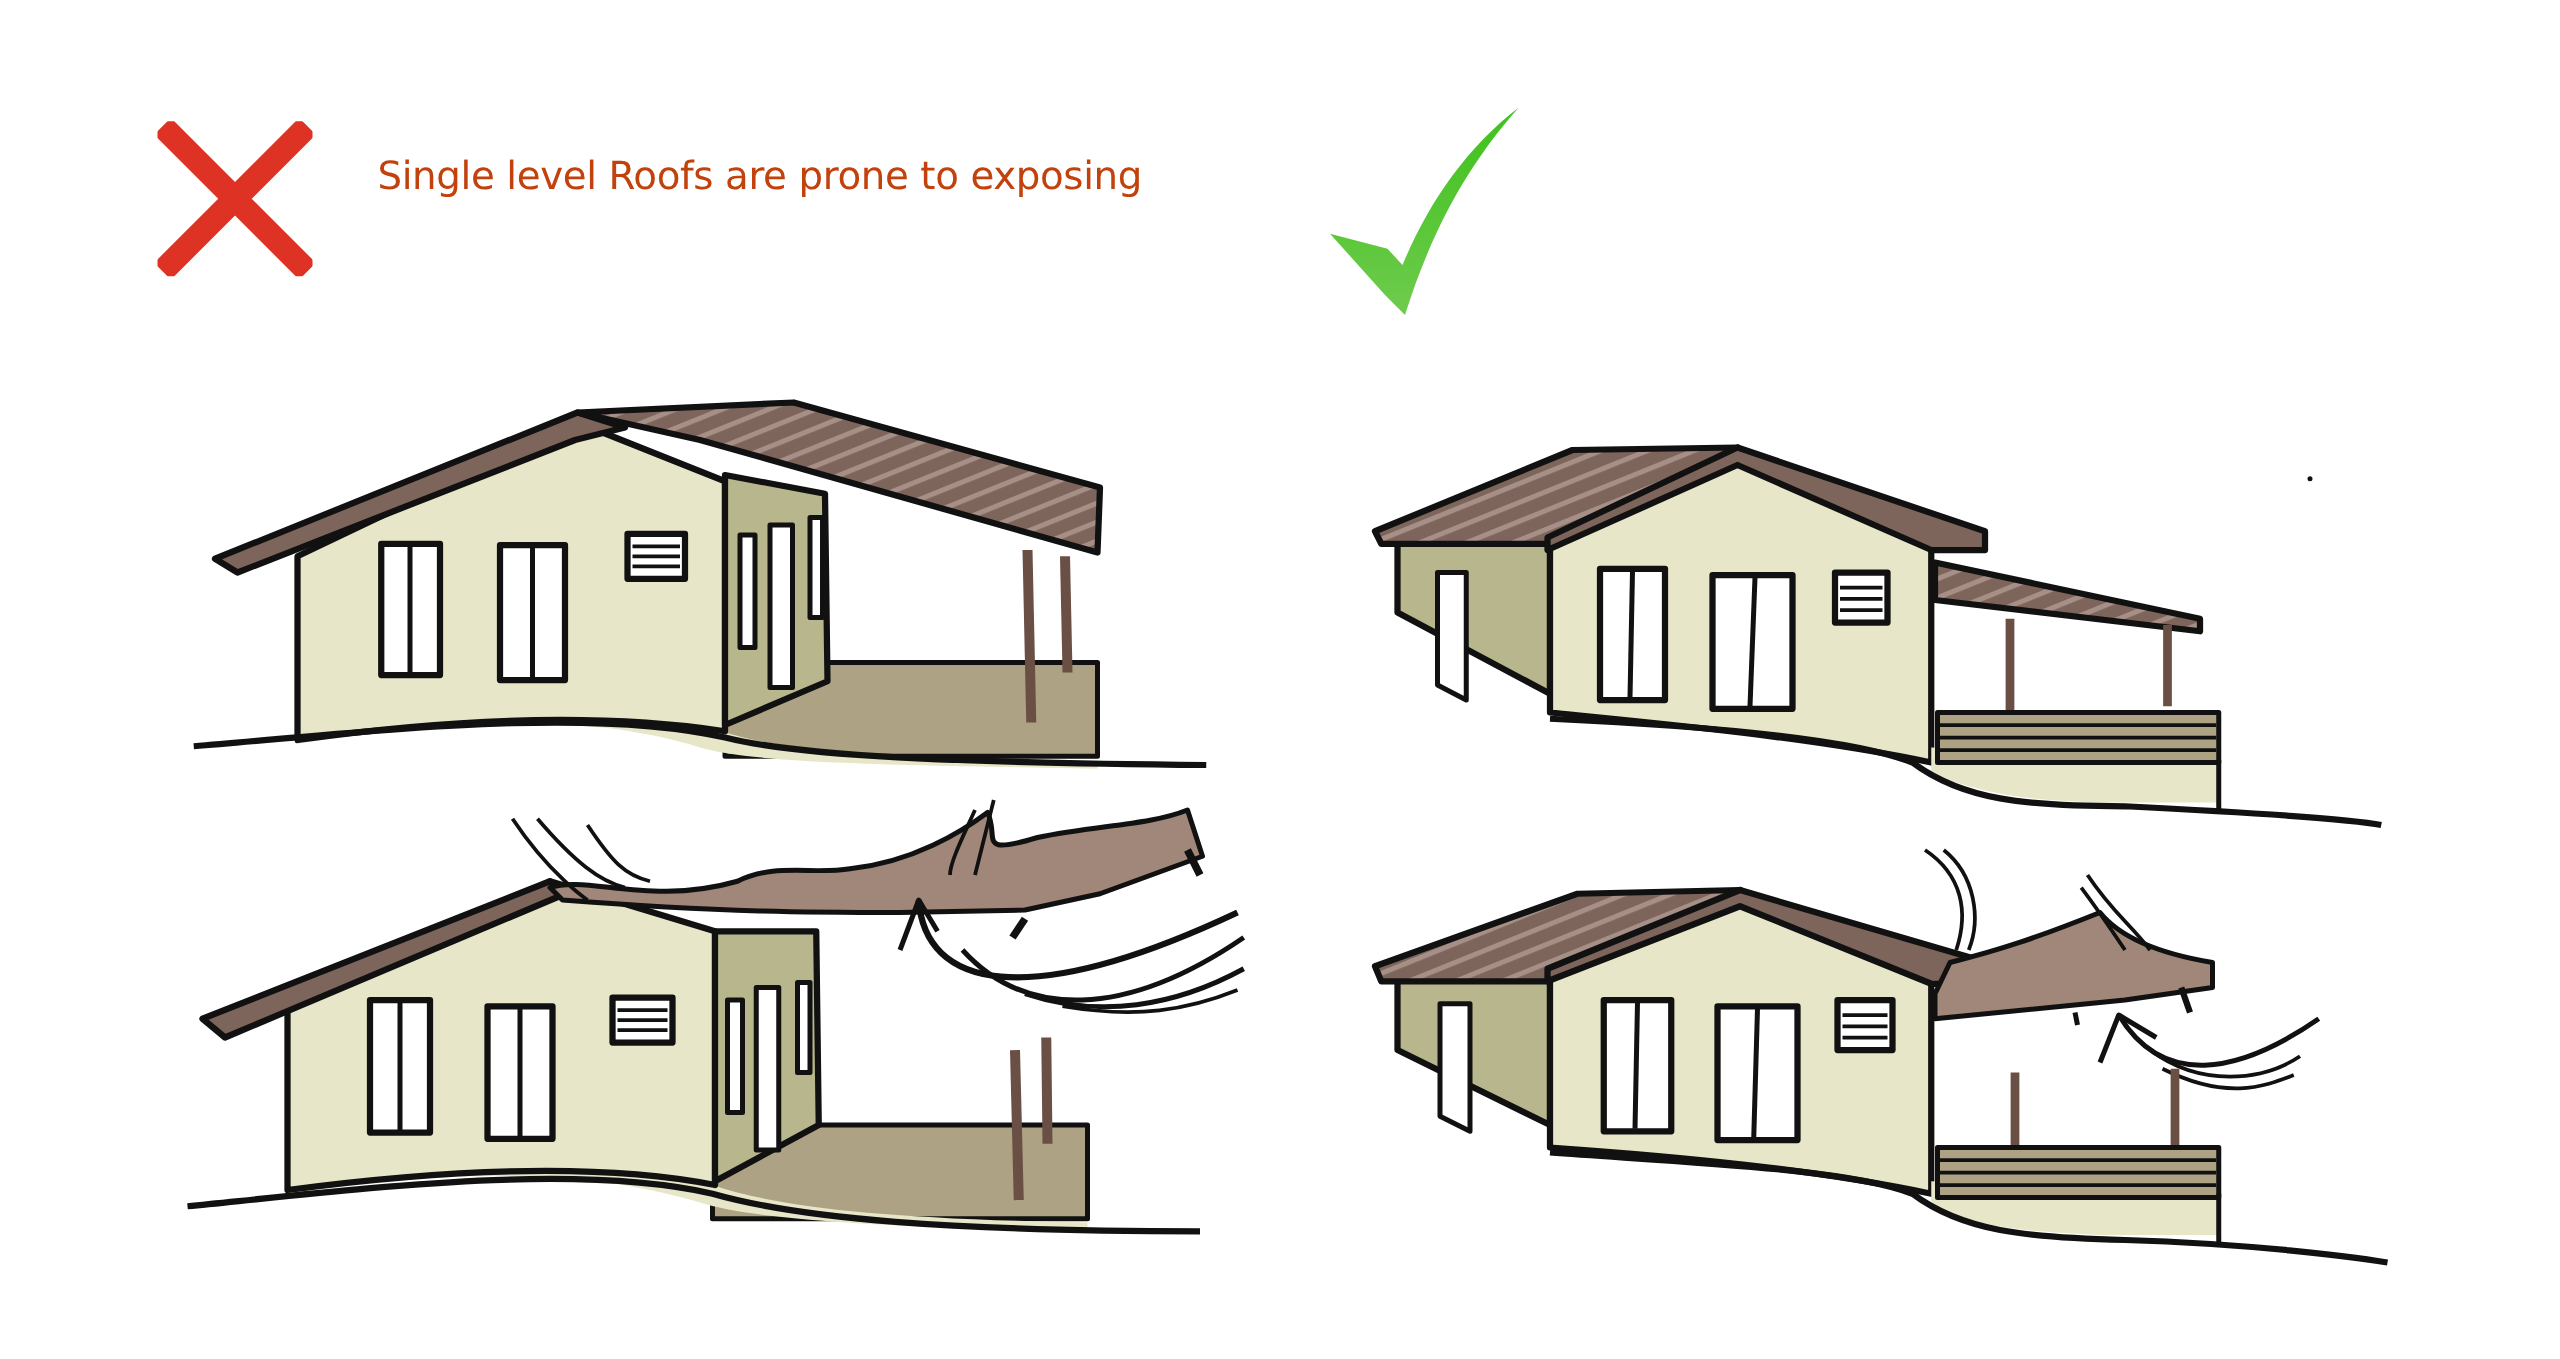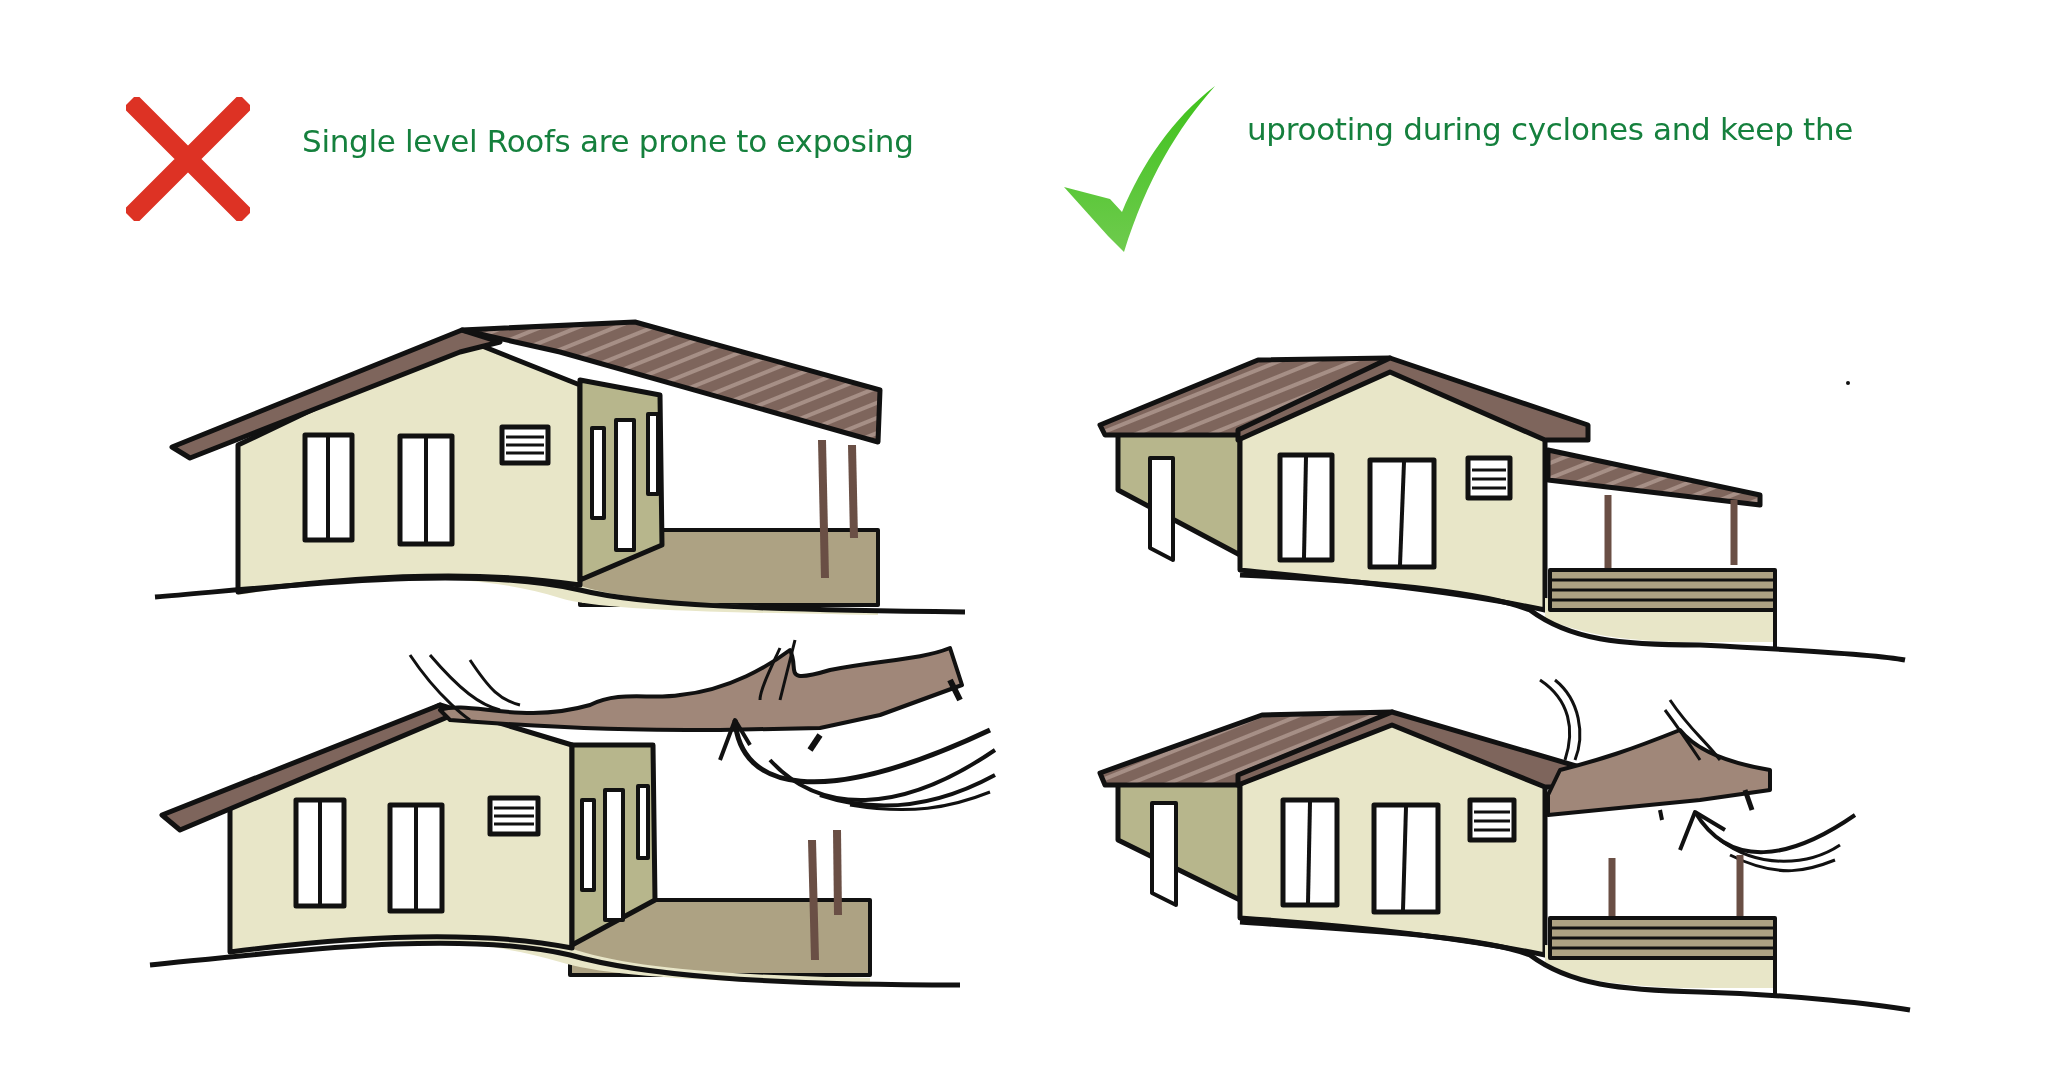--- a/index.html
+++ b/index.html
@@ -1,18 +1,18 @@
 <!DOCTYPE html>
 <html><head>
 <meta charset="utf-8">
 <style>
   html, body { margin:0; padding:0; background:#ffffff; }
   body { width:2048px; height:1087px; position:relative; overflow:hidden;
          font-family:"DejaVu Sans", "Liberation Sans", sans-serif; }
-  .caption { position:absolute; color:#15803d; font-size:31px; line-height:35px; letter-spacing:-0.3px; }
+  .caption { position:absolute; color:#c2410c; font-size:31px; line-height:35px; letter-spacing:-0.3px; }
   .caption div { white-space:nowrap; }
   .mark { position:absolute; }
   svg.scene { position:absolute; left:0; top:0; }
 </style>
 </head>
 <body>
 
 <svg class="mark" style="left:126px;top:97px" width="124" height="124" viewBox="0 0 124 124">
   <path d="M4 4 L120 120 M120 4 L4 120" stroke="#DD3224" stroke-width="19" stroke-linecap="butt"></path>
 </svg>
@@ -25,21 +25,20 @@
   <defs>
     <linearGradient id="gck" x1="0" y1="0" x2="0" y2="1">
       <stop offset="0" stop-color="#3EC21B"></stop>
       <stop offset="1" stop-color="#6FCB4E"></stop>
     </linearGradient>
   </defs>
   <path d="M2 103 L48 115 L60 128 C80 80 110 35 153 2 C115 45 85 95 62 168 L46 152 Z" fill="url(#gck)"></path>
 </svg>
 
 <div class="caption" style="left:1247px;top:112px">
-  <div>uprooting during cyclones and keep the</div>
 </div>
 
 <svg class="scene" width="2048" height="1087" viewBox="0 0 2048 1087">
   <defs>
     <pattern id="stripes" width="14" height="14" patternUnits="userSpaceOnUse" patternTransform="rotate(-22)">
       <rect width="14" height="14" fill="#7E655C"></rect>
       <rect y="0" width="14" height="4" fill="#A68F86"></rect>
     </pattern>
   </defs>
 

